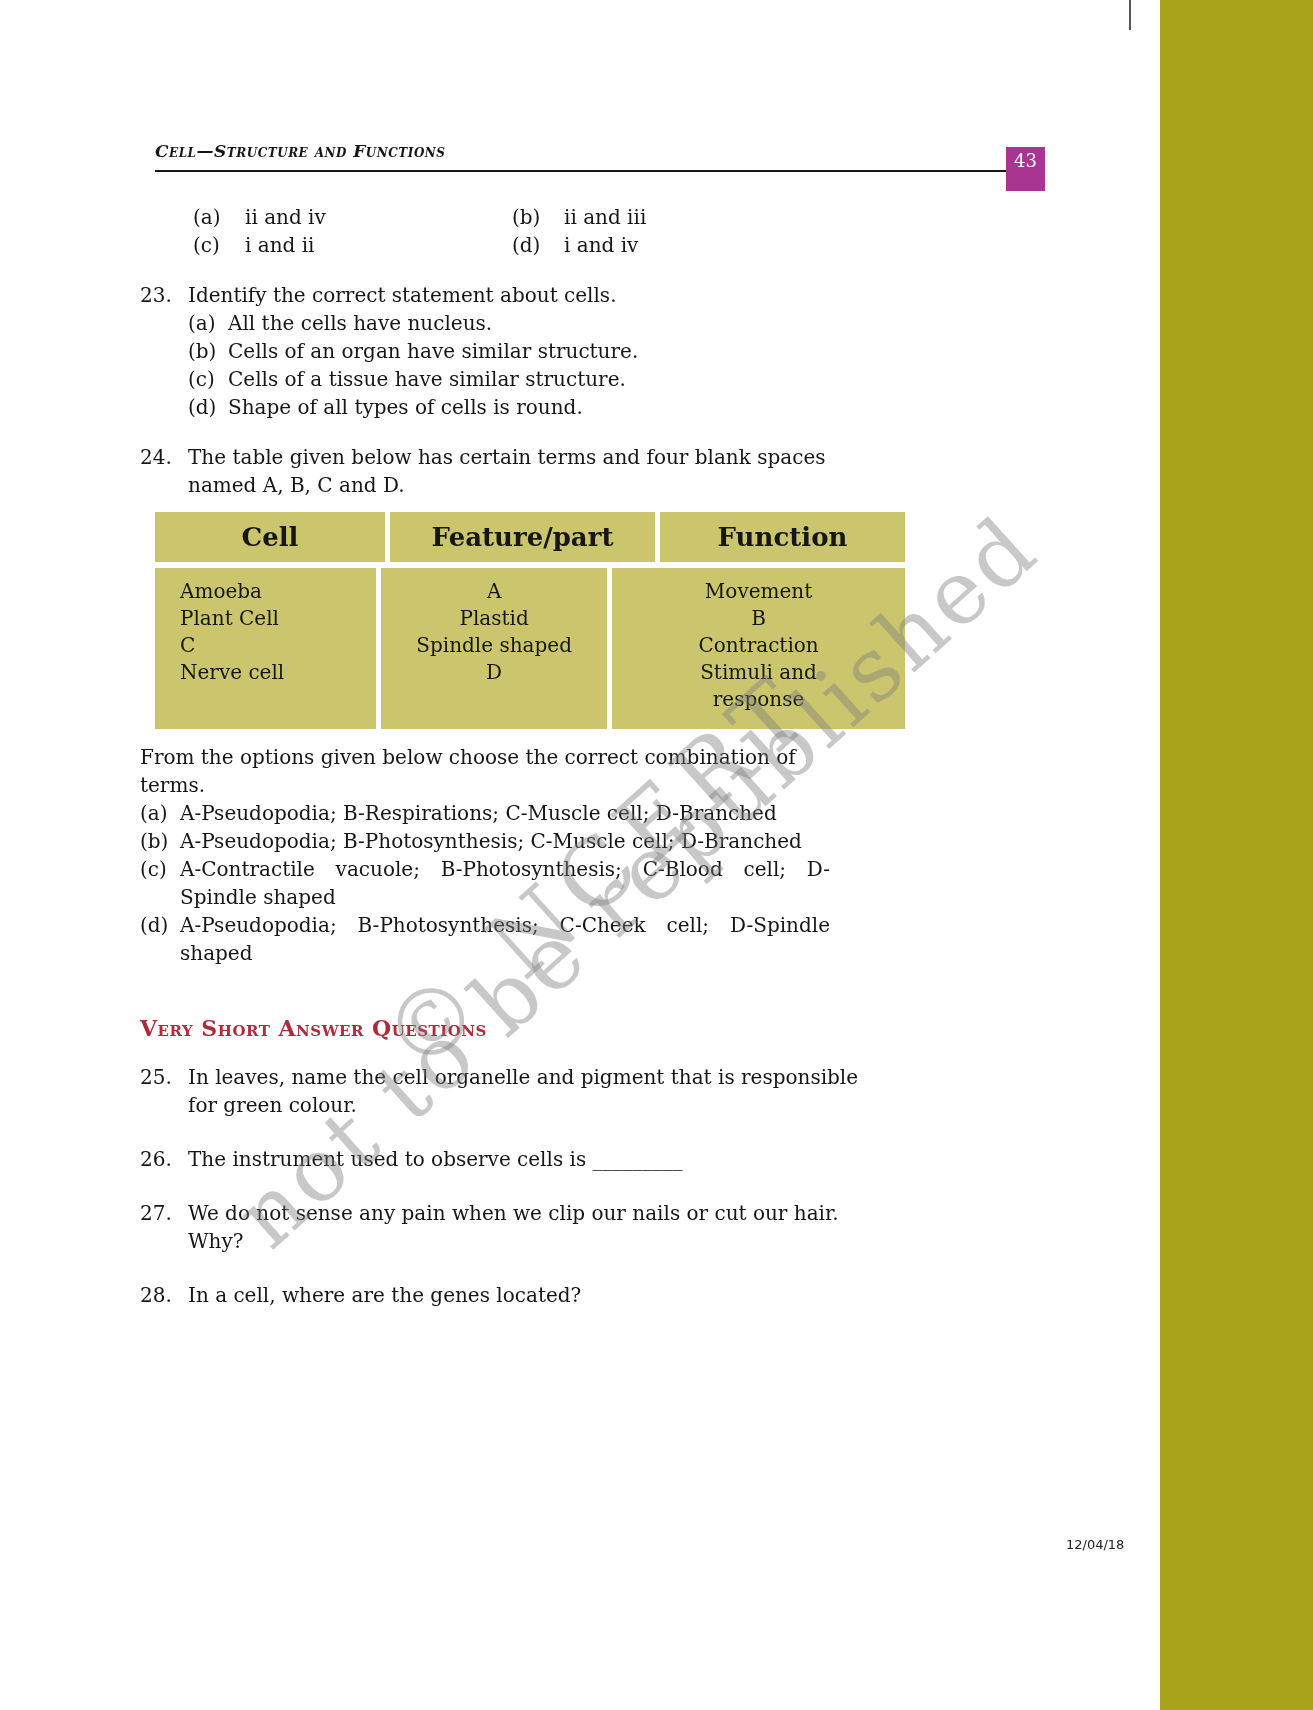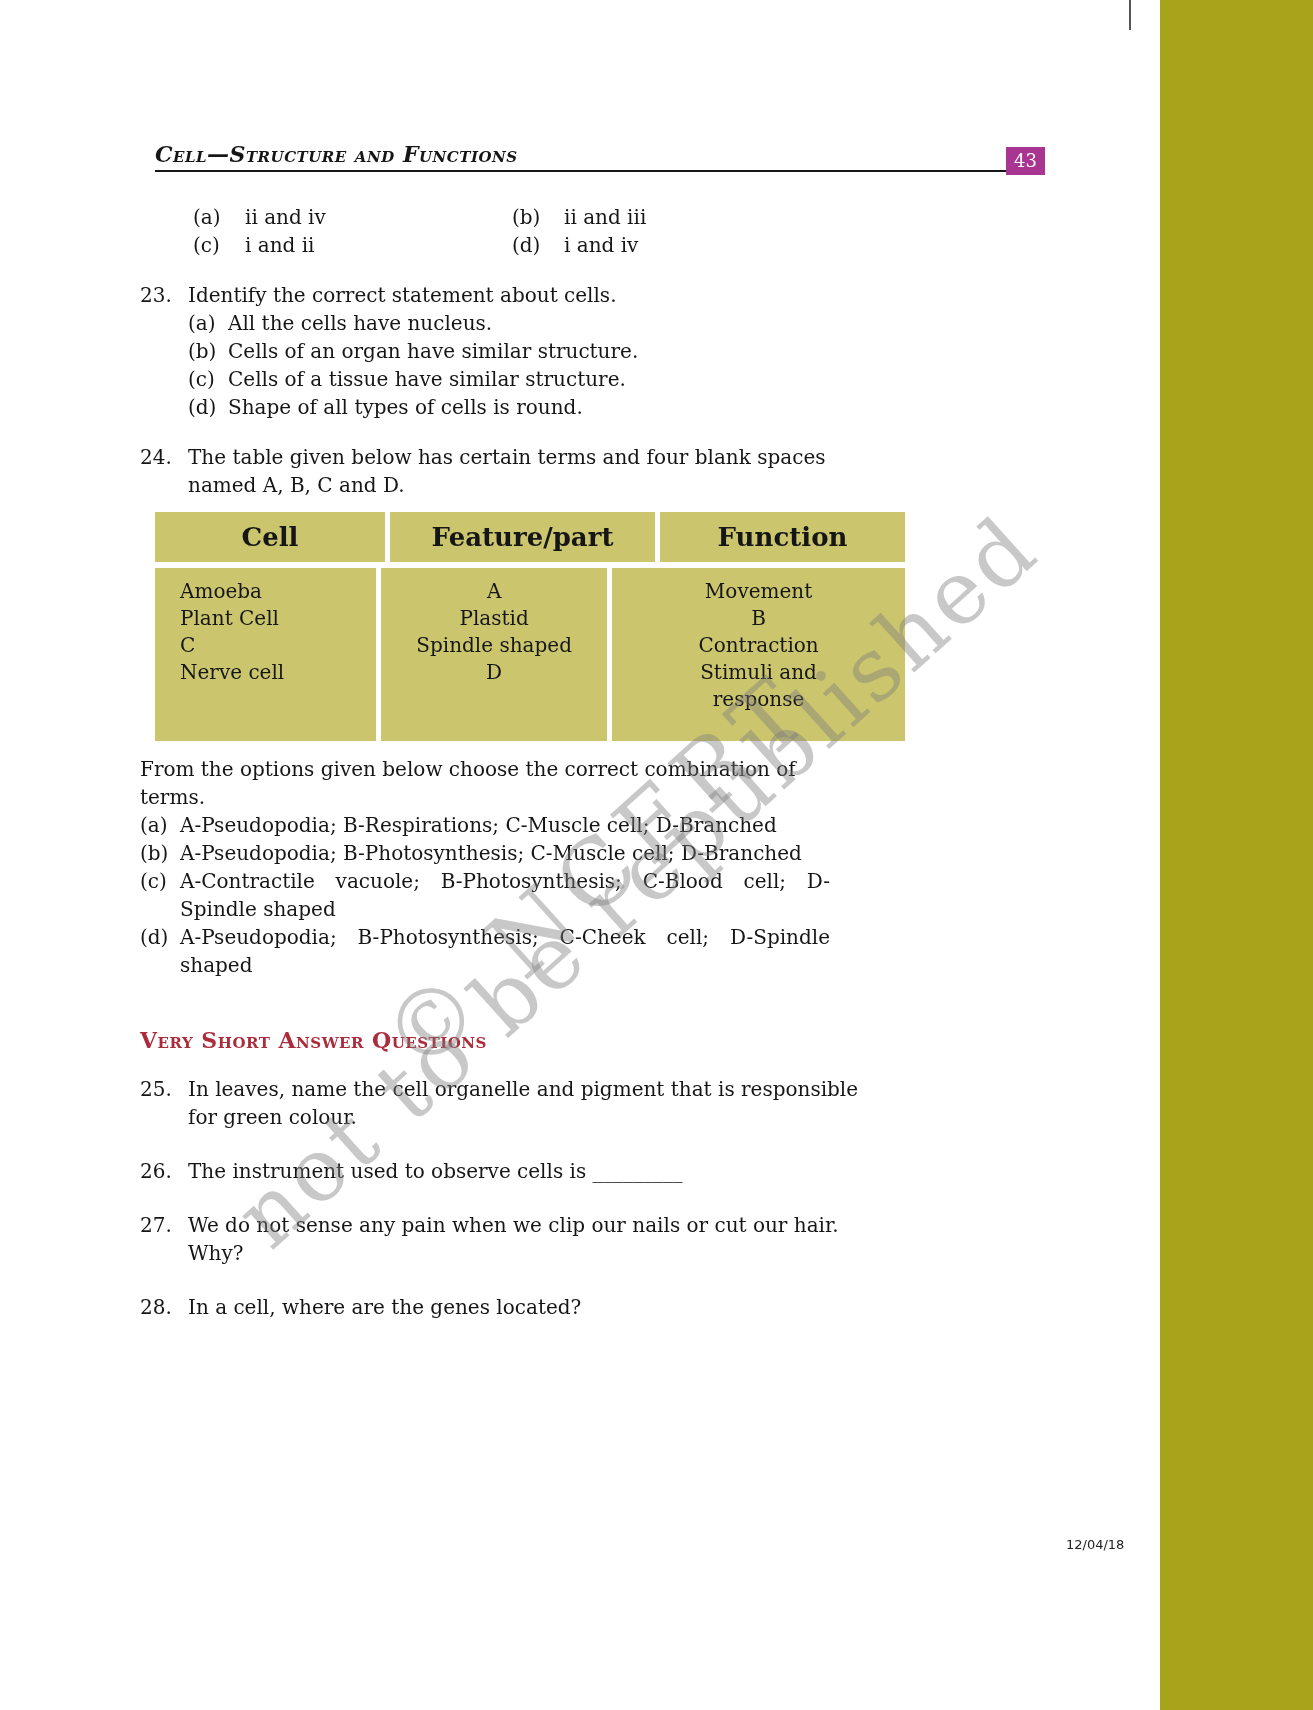--- a/index.html
+++ b/index.html
@@ -11,25 +11,25 @@
   .page{position:absolute;inset:0;overflow:hidden;background:#fff;}
 
   
   .side-band{position:absolute;top:0;right:0;width:153px;height:1710px;background:#a8a31b;}
   .crop-mark{position:absolute;left:1129px;top:0;width:2px;height:30px;background:#555;}
 
   
   .head-rule{position:absolute;left:155px;top:170px;width:851px;height:2px;background:#161616;}
   .head-title{
     position:absolute;left:155px;top:141px;
-    font-size:22px;font-weight:bold;font-style:italic;
+    font-size:17px;font-weight:bold;font-style:italic;
     font-variant:small-caps;letter-spacing:.5px;
   }
   .page-badge{
-    position:absolute;left:1006px;top:147px;width:39px;height:28px;
+    position:absolute;left:1006px;top:147px;width:39px;height:44px;
     background:#a93593;color:#fff;font-size:18px;text-align:center;line-height:28px;
   }
 
   
   .content{position:absolute;left:140px;top:203px;width:870px;font-size:20px;line-height:28px;}
 
   .carry-options{margin-left:53px;}
   .carry-row{display:flex;}
   .carry-opt{display:flex;width:319px;}
   .carry-opt .opt-label{width:52px;flex:none;}
@@ -46,21 +46,21 @@
 
   
   .ctable{margin-left:15px;margin-top:13px;width:750px;}
   .trow{display:flex;gap:5px;}
   .thead{margin-bottom:6px;}
   .tcell{background:#cbc66e;}
   .c1{width:230px;}
   .c2{width:265px;}
   .c3{width:245px;}
   .th{font-weight:bold;font-size:26px;text-align:center;padding:11px 0;}
-  .tdata{padding:10px 0 28px;line-height:27px;text-align:center;}
+  .tdata{padding:10px 0 16px;line-height:27px;text-align:center;}
   .tdata.left{text-align:left;padding-left:25px;}
   .c3.tdata{padding-left:42px;padding-right:42px;}
 
   .prompt-block{margin-top:14px;flex-direction:column;}
 
   .section-heading{
     margin:46px 0 0;width:750px;text-align:left;
     font-size:22px;color:#ac2c3c;font-variant:small-caps;
     letter-spacing:.5px;font-weight:bold;line-height:30px;
   }

